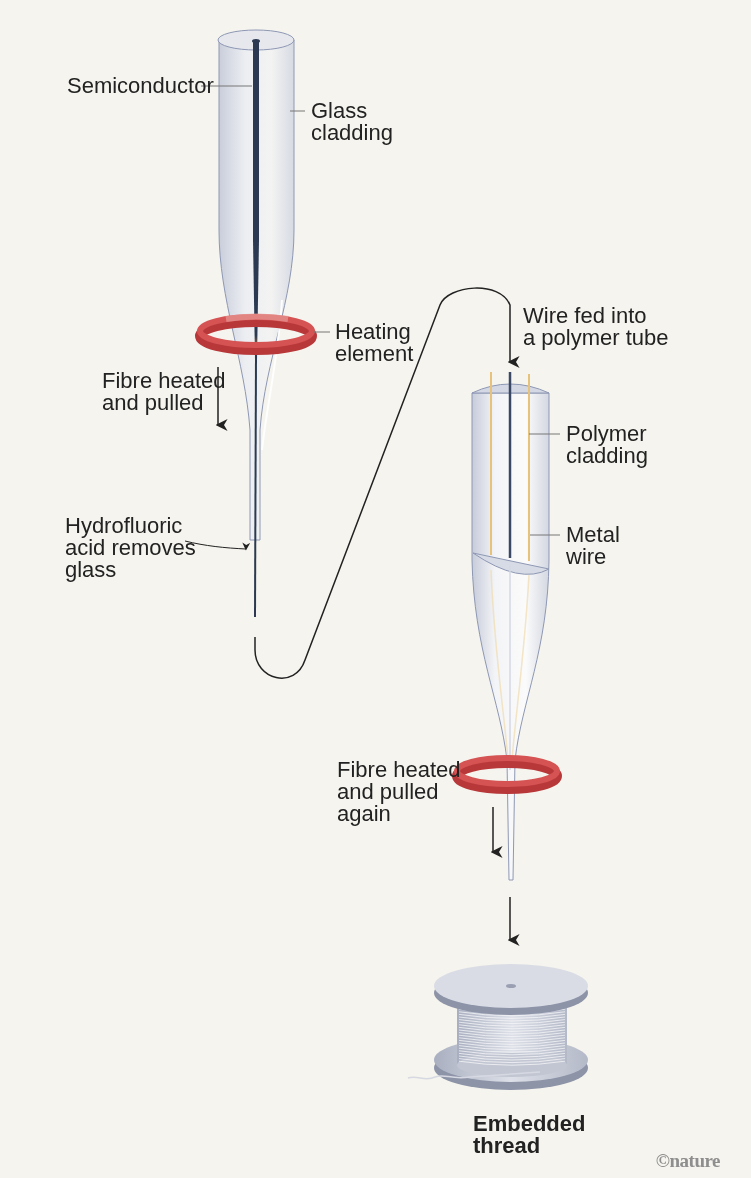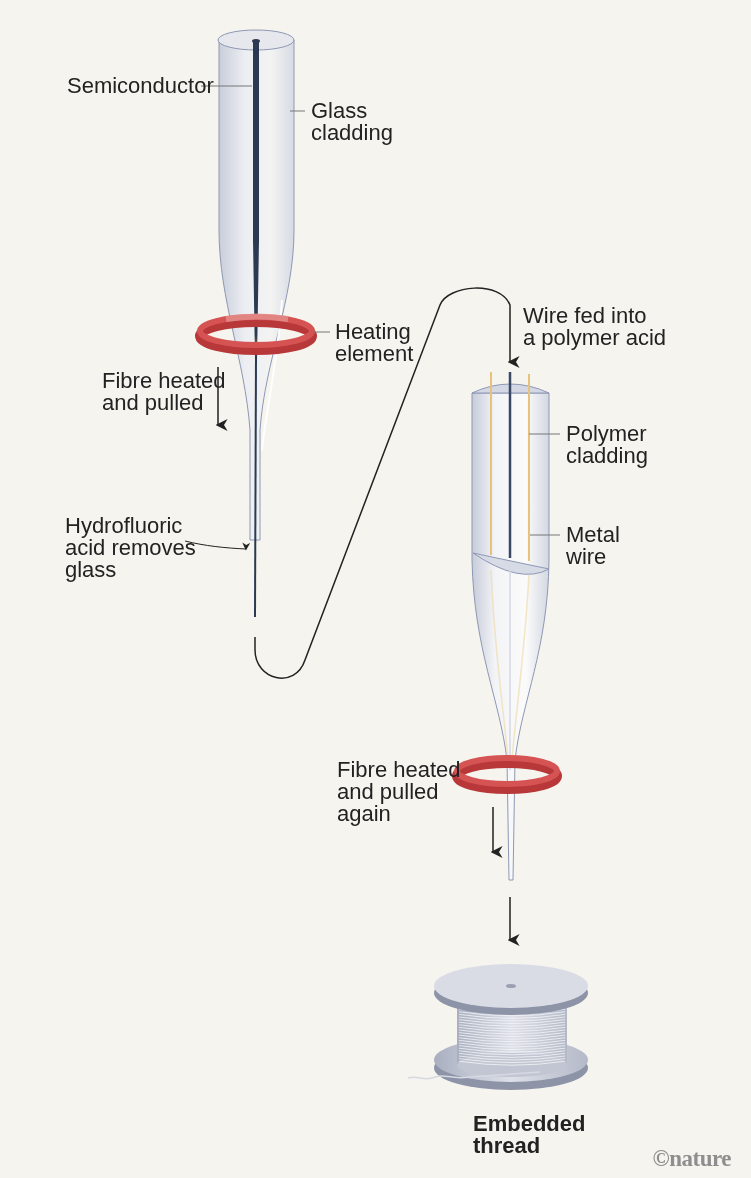--- a/index.html
+++ b/index.html
@@ -1,21 +1,21 @@
 <!DOCTYPE html>
 <html><head>
 <meta charset="utf-8">
 <style>
   html, body { margin: 0; padding: 0; background: #f5f4ee; }
   body { width: 751px; height: 1178px; position: relative; overflow: hidden;
          font-family: "Liberation Sans", "DejaVu Sans", sans-serif; color: #222; }
   svg#diagram { position: absolute; left: 0; top: 0; }
   .lbl { position: absolute; font-size: 22px; line-height: 22px; color: #222; white-space: pre-line; }
-  .credit { position: absolute; right: 20px; bottom: 6px; font-family: "Liberation Serif", "DejaVu Serif", serif;
-            font-weight: bold; font-size: 23px; color: #8e8e8e; letter-spacing: -0.5px; }
+  .credit { position: absolute; right: 31px; bottom: 6px; font-family: "Liberation Serif", "DejaVu Serif", serif;
+            font-weight: bold; font-size: 19px; color: #8e8e8e; letter-spacing: -0.5px; }
 </style>
 </head>
 <body>
 
 <svg id="diagram" width="751" height="1178" viewBox="0 0 751 1178">
   <defs>
     <linearGradient id="glassGrad" x1="0" x2="1" y1="0" y2="0">
       <stop offset="0" stop-color="#c9cedb"></stop>
       <stop offset="0.35" stop-color="#eceef2"></stop>
       <stop offset="0.7" stop-color="#f3f3f2"></stop>
@@ -140,21 +140,21 @@
 <div class="lbl" style="left:311px; top:100px;">Glass
 cladding</div>
 <div class="lbl" style="left:335px; top:321px;">Heating
 element</div>
 <div class="lbl" style="left:102px; top:370px;">Fibre heated
 and pulled</div>
 <div class="lbl" style="left:65px; top:515px;">Hydrofluoric
 acid removes
 glass</div>
 <div class="lbl" style="left:523px; top:305px;">Wire fed into
-a polymer acid</div>
+a polymer tube</div>
 <div class="lbl" style="left:566px; top:423px;">Polymer
 cladding</div>
 <div class="lbl" style="left:566px; top:524px;">Metal
 wire</div>
 <div class="lbl" style="left:337px; top:759px;">Fibre heated
 and pulled
 again</div>
 <div class="lbl" style="left:473px; top:1113px;font-weight:bold;">Embedded
 thread</div>
 <div class="credit">©nature</div>

